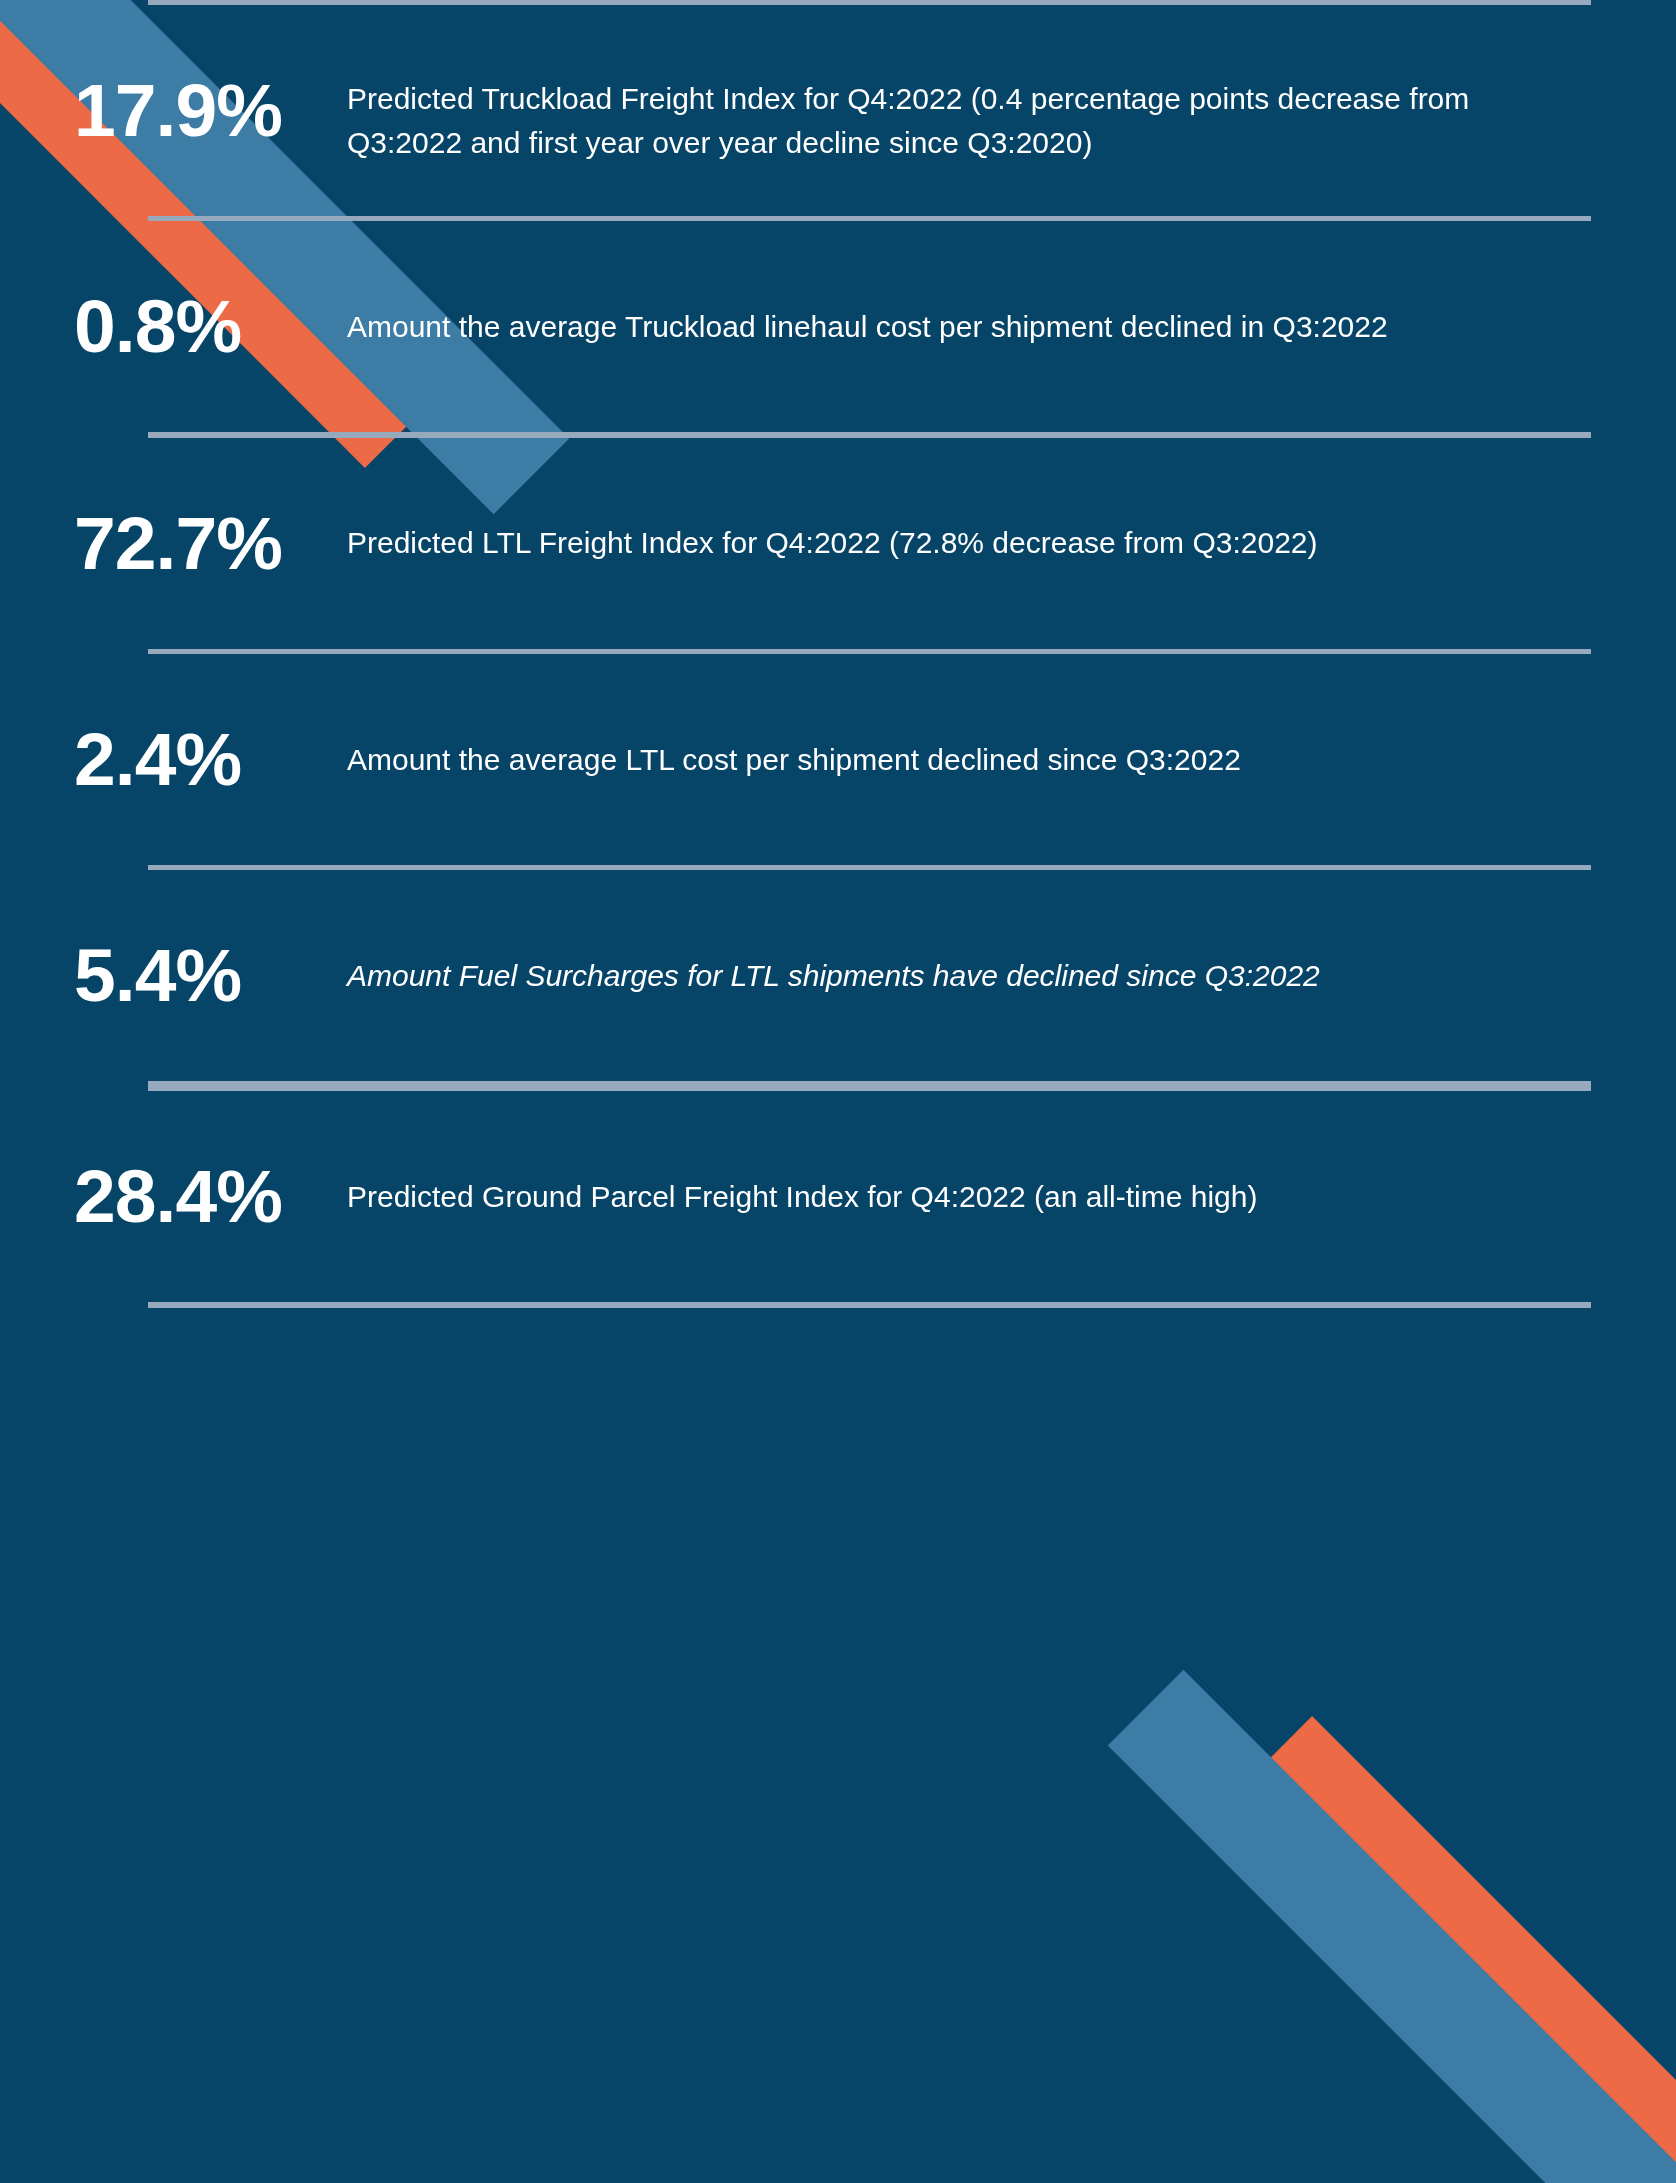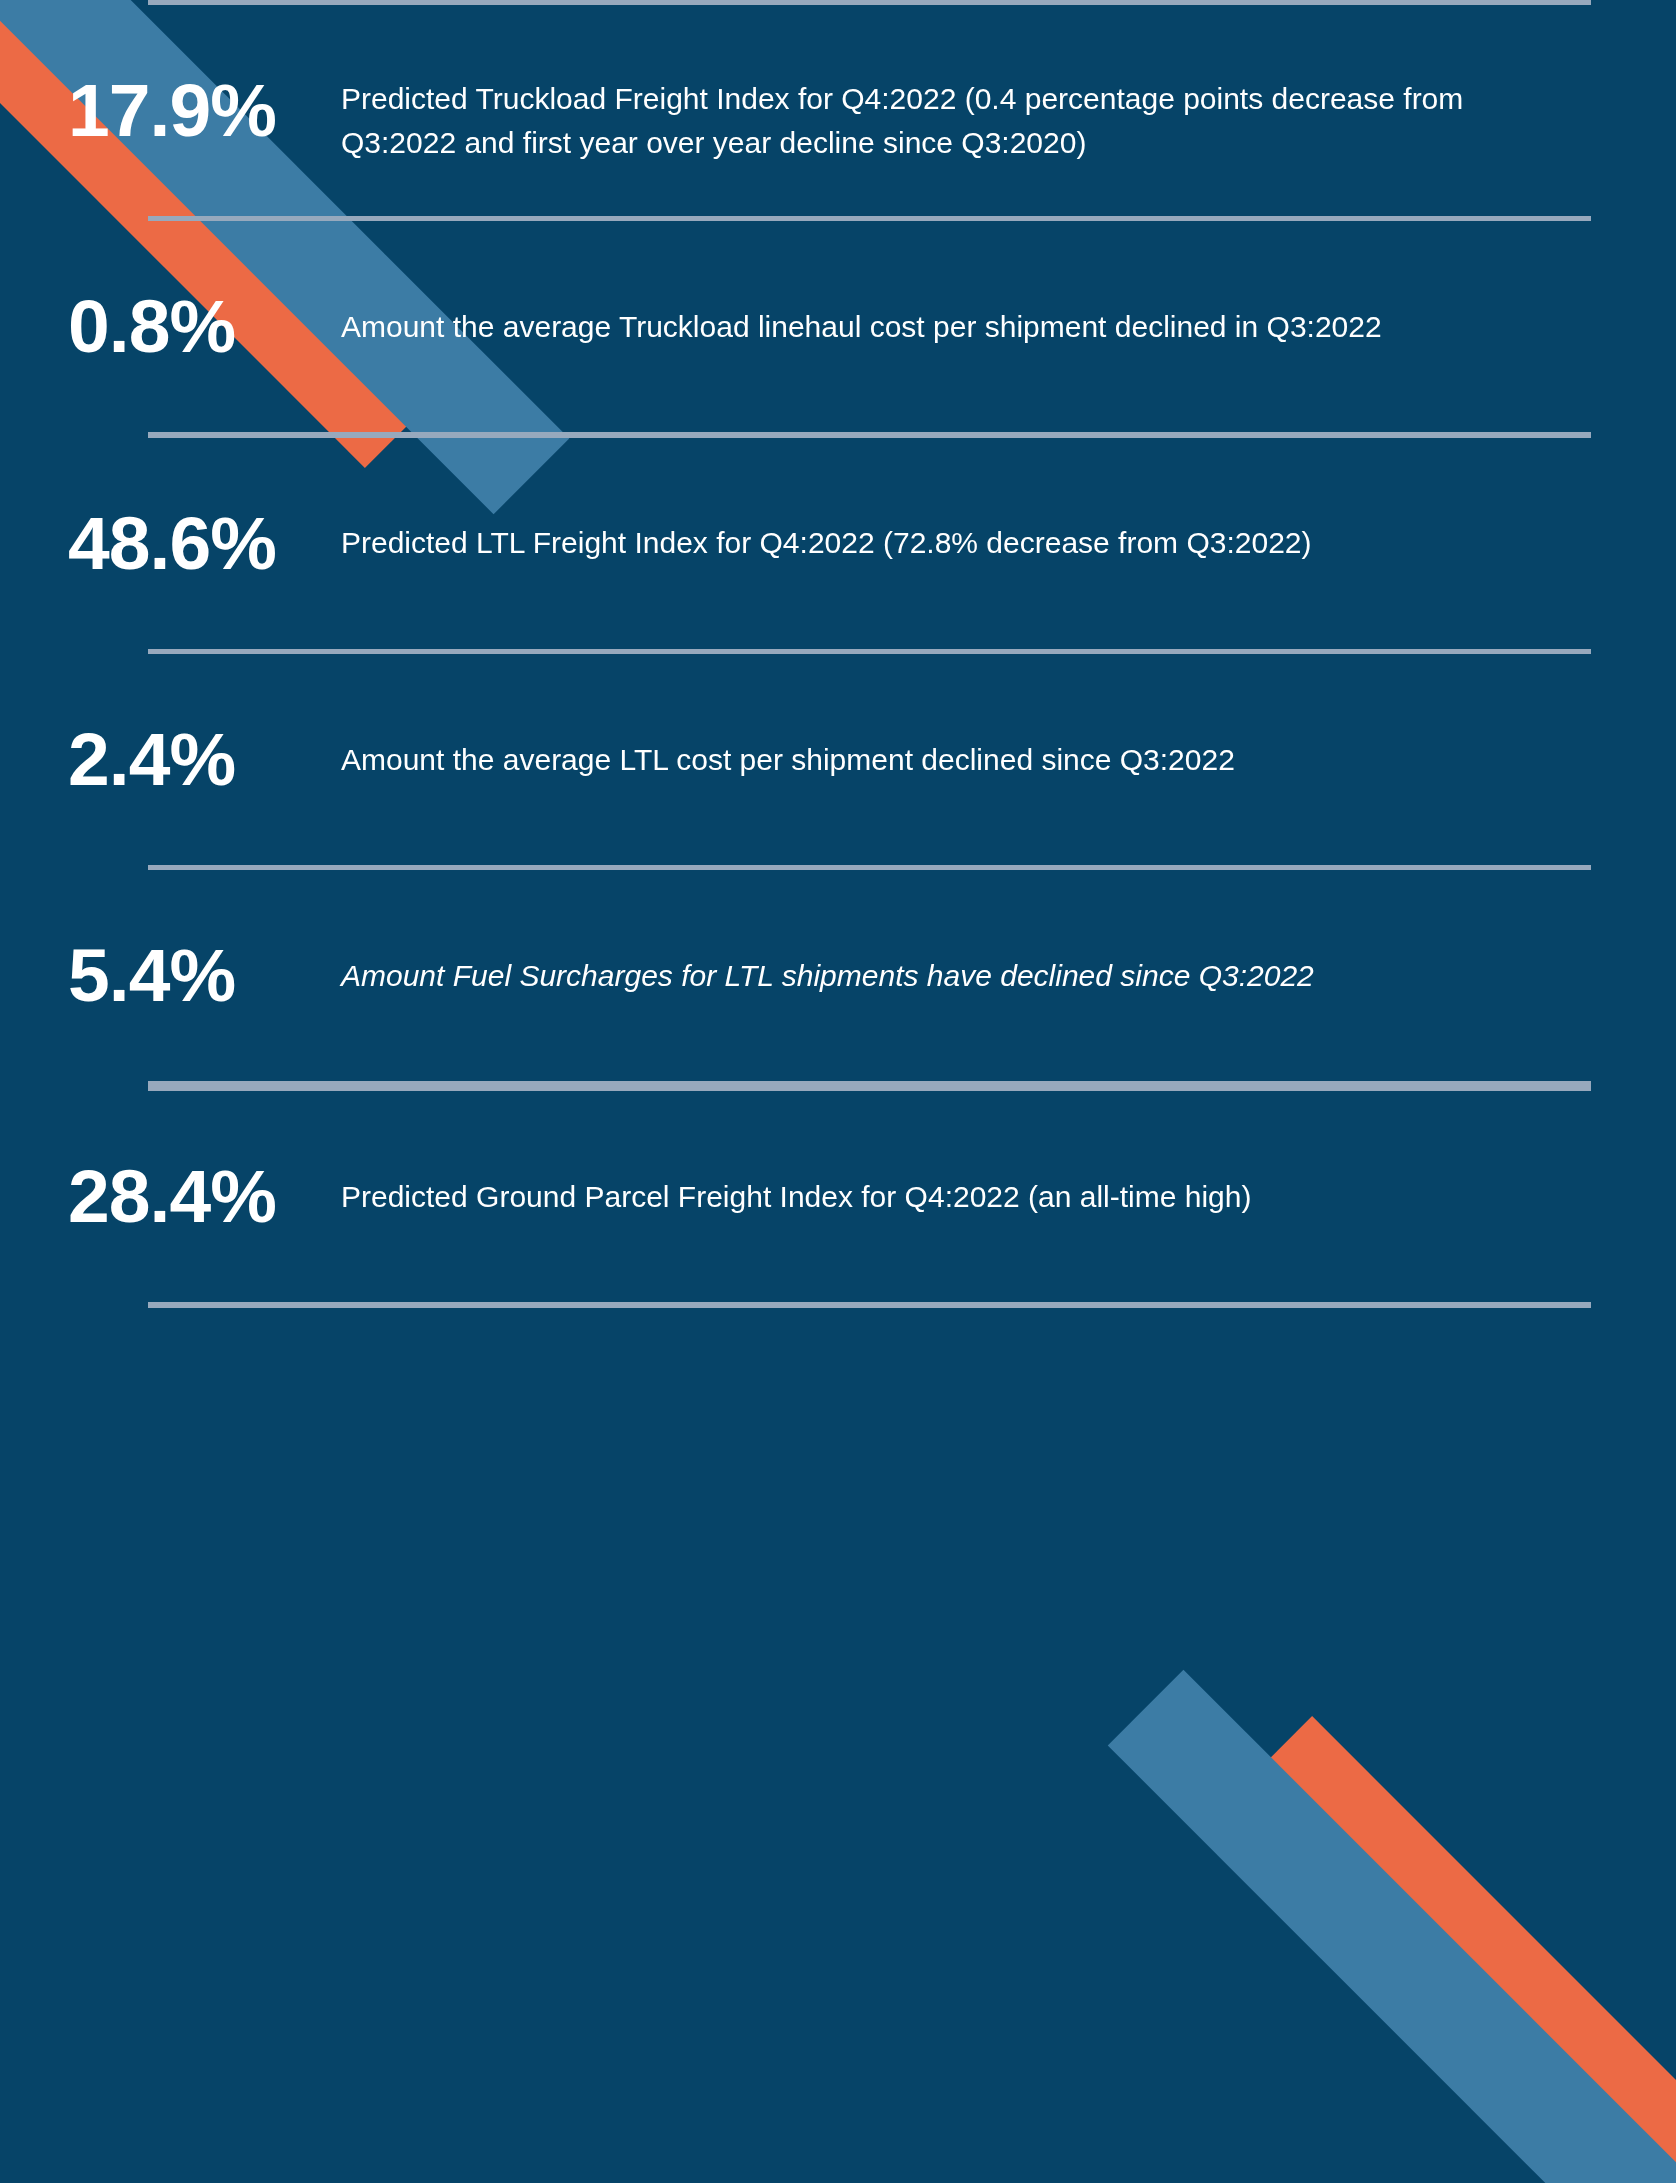--- a/index.html
+++ b/index.html
@@ -100,20 +100,21 @@
 
   .stat-value {
     flex: 0 0 auto;
     width: 273px;
     color: #ffffff;
     font-size: 75px;
     font-weight: bold;
     line-height: 1.0;
     letter-spacing: -0.9px;
     white-space: nowrap;
+    margin-left: 6px;
   }
 
   .stat-desc {
     flex: 1 1 auto;
     color: #ffffff;
     font-size: 30px;
     font-weight: 400;
     line-height: 1.45;
     max-width: 1214px;
   }
@@ -150,21 +151,21 @@
     <div class="divider"></div>
 
     <div class="stat-row" data-row="1">
       <div class="stat-value">0.8%</div>
       <div class="stat-desc">Amount the average Truckload linehaul cost per shipment declined in Q3:2022</div>
     </div>
 
     <div class="divider"></div>
 
     <div class="stat-row" data-row="2">
-      <div class="stat-value">48.6%</div>
+      <div class="stat-value">72.7%</div>
       <div class="stat-desc">Predicted LTL Freight Index for Q4:2022 (72.8% decrease from Q3:2022)</div>
     </div>
 
     <div class="divider"></div>
 
     <div class="stat-row" data-row="3">
       <div class="stat-value">2.4%</div>
       <div class="stat-desc">Amount the average LTL cost per shipment declined since Q3:2022</div>
     </div>
 

